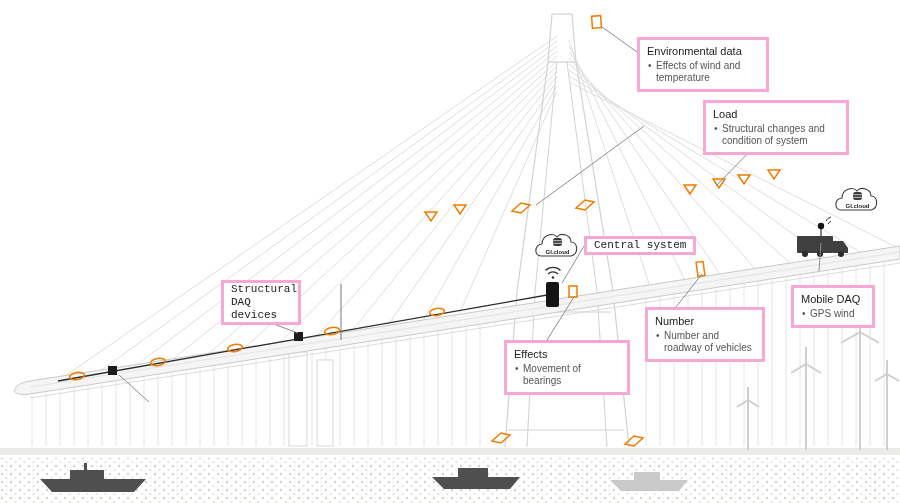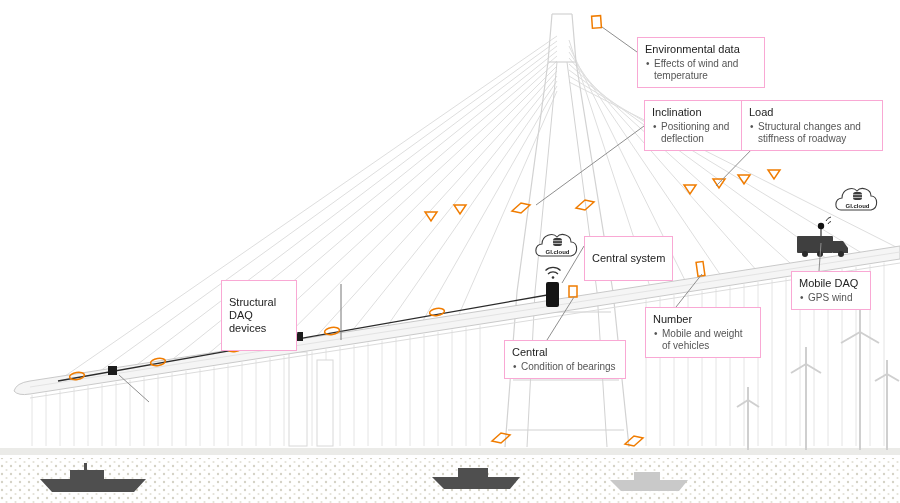--- a/index.html
+++ b/index.html
@@ -1,24 +1,24 @@
 <!DOCTYPE html>
 <html><head>
 <meta charset="utf-8">
 <style>
   html,body{margin:0;padding:0;background:#fff;}
   #stage{position:relative;width:900px;height:503px;overflow:hidden;background:#fff;
          font-family:"Liberation Sans",sans-serif;}
   #art{position:absolute;left:0;top:0;}
-  .callout{position:absolute;background:#fff;border:1px solid #f9a8d4;padding:5px 7px;z-index:5;}
+  .callout{position:absolute;background:#fff;border:3px solid #f9a8d4;padding:5px 7px;z-index:5;}
   .callout .t{font-size:11px;line-height:13px;color:#222;}
   .callout ul{margin:2px 0 0 0;padding:0;list-style:none;}
   .callout li{font-size:10px;line-height:12px;color:#555;padding-left:9px;position:relative;}
   .callout li::before{content:"\2022";position:absolute;left:1px;top:0;color:#555;}
-  .callout.small{padding:15px 7px;}
+  .callout.small{padding:0 7px;font-family:Liberation Mono, monospace;}
   svg text{font-family:"Liberation Sans",sans-serif;}
 </style>
 </head>
 <body>
 
 <div id="stage">
 
 <svg id="art" width="900" height="503" viewBox="0 0 900 503">
   <defs>
     <pattern id="dots" width="9" height="8" patternUnits="userSpaceOnUse">
@@ -249,57 +249,51 @@
   </g>
 </svg>
 
 <div class="callout" style="left:637px;top:37px;width:112px">
   <div class="t">Environmental data</div>
   <ul>
         <li>Effects of wind and temperature</li>
       </ul>
 </div>
 
-<div class="callout" style="left:644px;top:100px;width:96px">
-  <div class="t">Inclination</div>
-  <ul>
-        <li>Positioning and deflection</li>
-      </ul>
-</div>
-
-<div class="callout" style="left:741px;top:100px;width:126px">
+
+<div class="callout" style="left:703px;top:100px;width:126px">
   <div class="t">Load</div>
   <ul>
-        <li>Structural changes and stiffness of roadway</li>
+        <li>Structural changes and condition of system</li>
       </ul>
 </div>
 
 <div class="callout small" style="left:584px;top:236px;white-space:nowrap">
   <div class="t">Central system</div>
 </div>
 
 <div class="callout small" style="left:221px;top:280px;width:60px">
   <div class="t">Structural DAQ devices</div>
 </div>
 
 <div class="callout" style="left:645px;top:307px;width:100px">
   <div class="t">Number</div>
   <ul>
-        <li>Mobile and weight of vehicles</li>
+        <li>Number and roadway of vehicles</li>
       </ul>
 </div>
 
 <div class="callout" style="left:504px;top:340px;width:106px">
-  <div class="t">Central</div>
-  <ul>
-        <li>Condition of bearings</li>
-      </ul>
-</div>
-
-
-<div class="callout" style="left:791px;top:271px;width:64px">
+  <div class="t">Effects</div>
+  <ul>
+        <li>Movement of bearings</li>
+      </ul>
+</div>
+
+
+<div class="callout" style="left:791px;top:285px;width:64px">
   <div class="t">Mobile DAQ</div>
   <ul>
         <li>GPS wind</li>
       </ul>
 </div>
 
 </div>
 
 </body></html>

